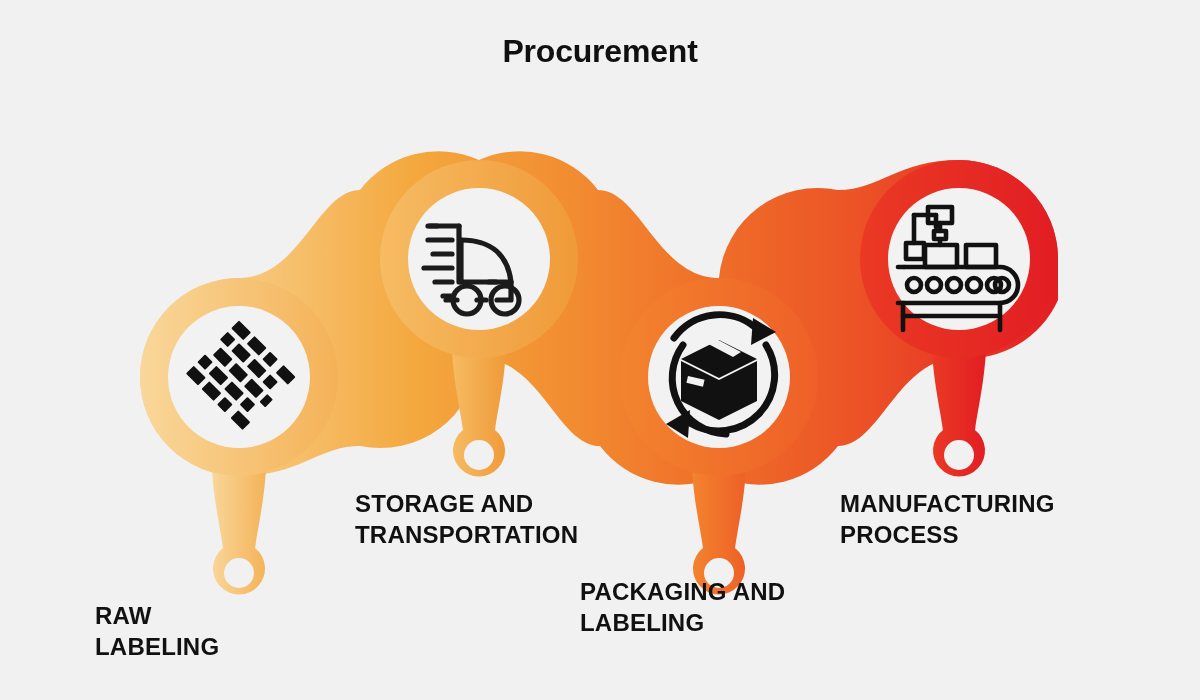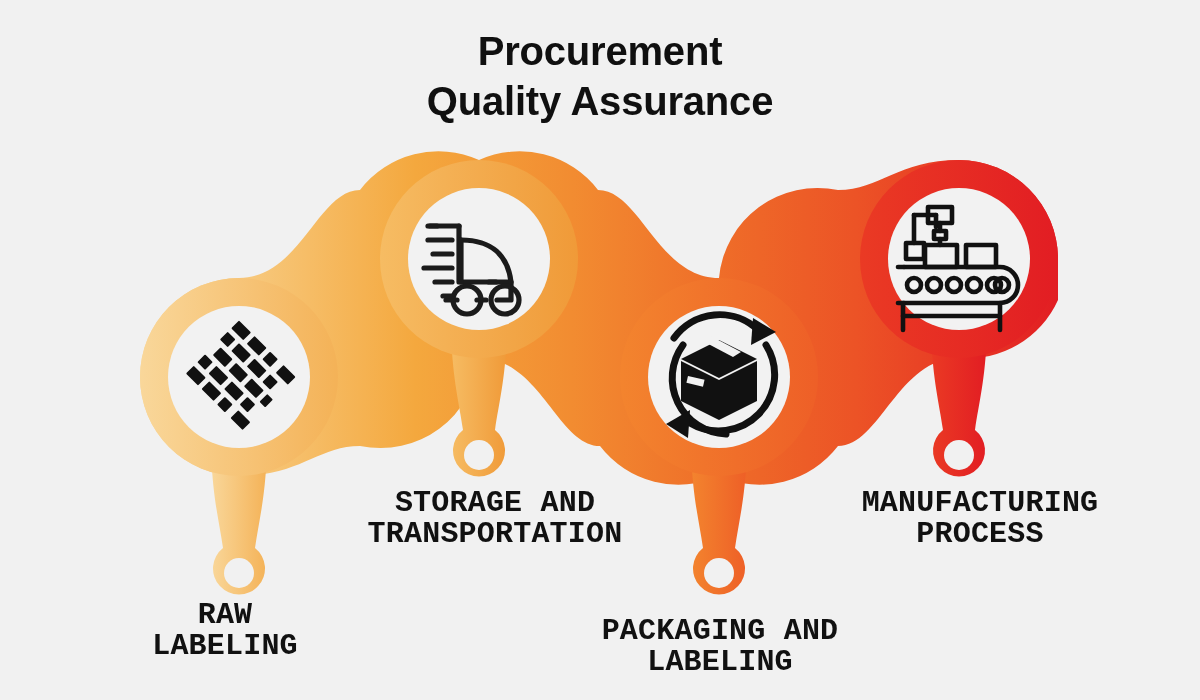--- a/index.html
+++ b/index.html
@@ -24,40 +24,39 @@
     position: absolute;
     top: 26px;
     left: 0;
     width: 1200px;
     text-align: center;
     pointer-events: none;
   }
   .title-line {
     font-family: "Liberation Sans", sans-serif;
     font-weight: bold;
-    font-size: 40px;
+    font-size: 32px;
     line-height: 50px;
     color: #101010;
     letter-spacing: -0.2px;
   }
   .step-label {
     position: absolute;
-    text-align: center;
-    font-family: Liberation Mono, monospace;
+    font-family: Liberation Sans, sans-serif;
     font-weight: bold;
-    font-size: 30px;
+    font-size: 24px;
     line-height: 31px;
     color: #111111;
     letter-spacing: 0.2px;
     white-space: pre-line;
     pointer-events: none;
   }
   #label-0 { left: 95px;  top: 600px; width: 260px; }
   #label-1 { left: 355px; top: 488px; width: 280px; }
-  #label-2 { left: 580px; top: 616px; width: 280px; }
+  #label-2 { left: 580px; top: 576px; width: 280px; }
   #label-3 { left: 840px; top: 488px; width: 280px; }
 
   svg { display: block; }
 </style>
 </head>
 <body>
 
 <svg id="canvas" viewBox="0 0 1200 700">
   <defs>
     <linearGradient id="flowGrad" x1="0" y1="0" x2="1" y2="0">
@@ -257,21 +256,20 @@
 
       <path d="M 903 303 L 903 330"></path>
       <path d="M 1000 303 L 1000 330"></path>
       <path d="M 903 316 L 1000 316"></path>
     </g>
   </g>
 </svg>
 
 <div class="title-block">
   <div class="title-line">Procurement</div>
-  <div class="title-line">Quality Assurance</div>
 </div>
 
 <div class="step-label" id="label-0">RAW
 LABELING</div>
 <div class="step-label" id="label-1">STORAGE AND
 TRANSPORTATION</div>
 <div class="step-label" id="label-2">PACKAGING AND
 LABELING</div>
 <div class="step-label" id="label-3">MANUFACTURING
 PROCESS</div>

